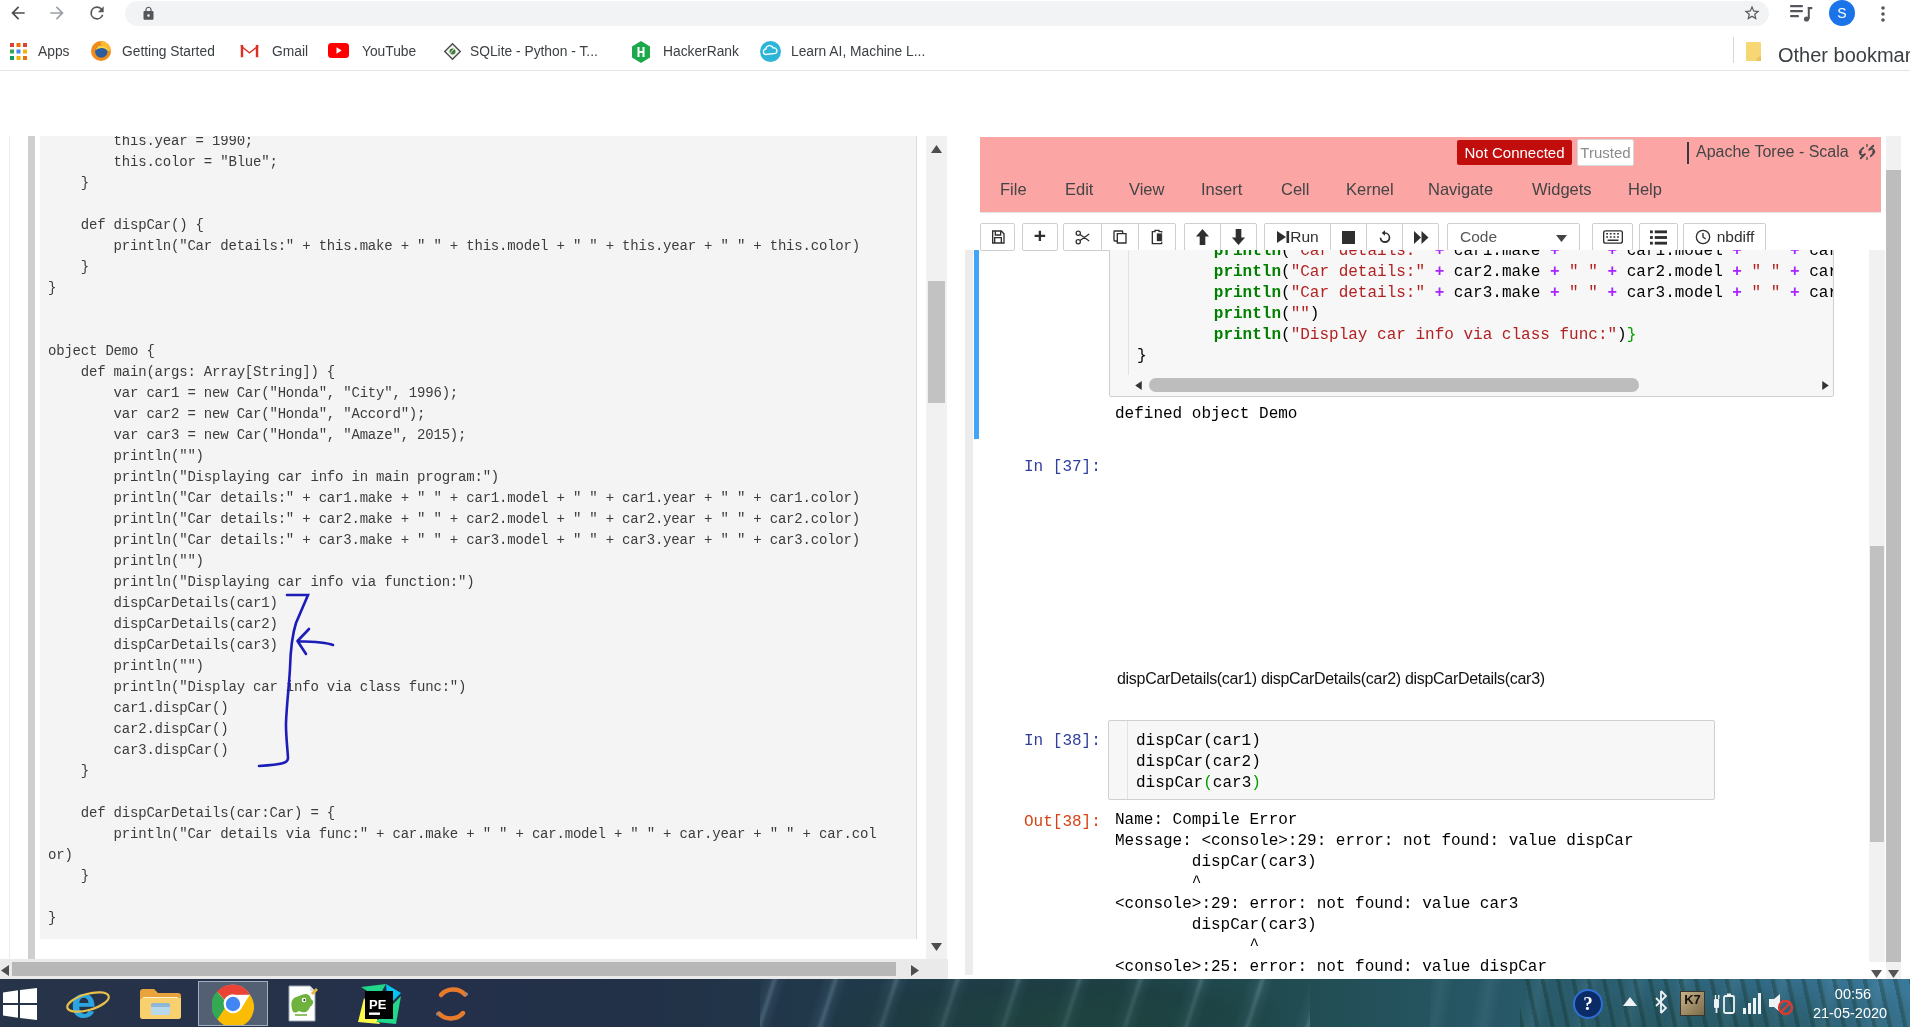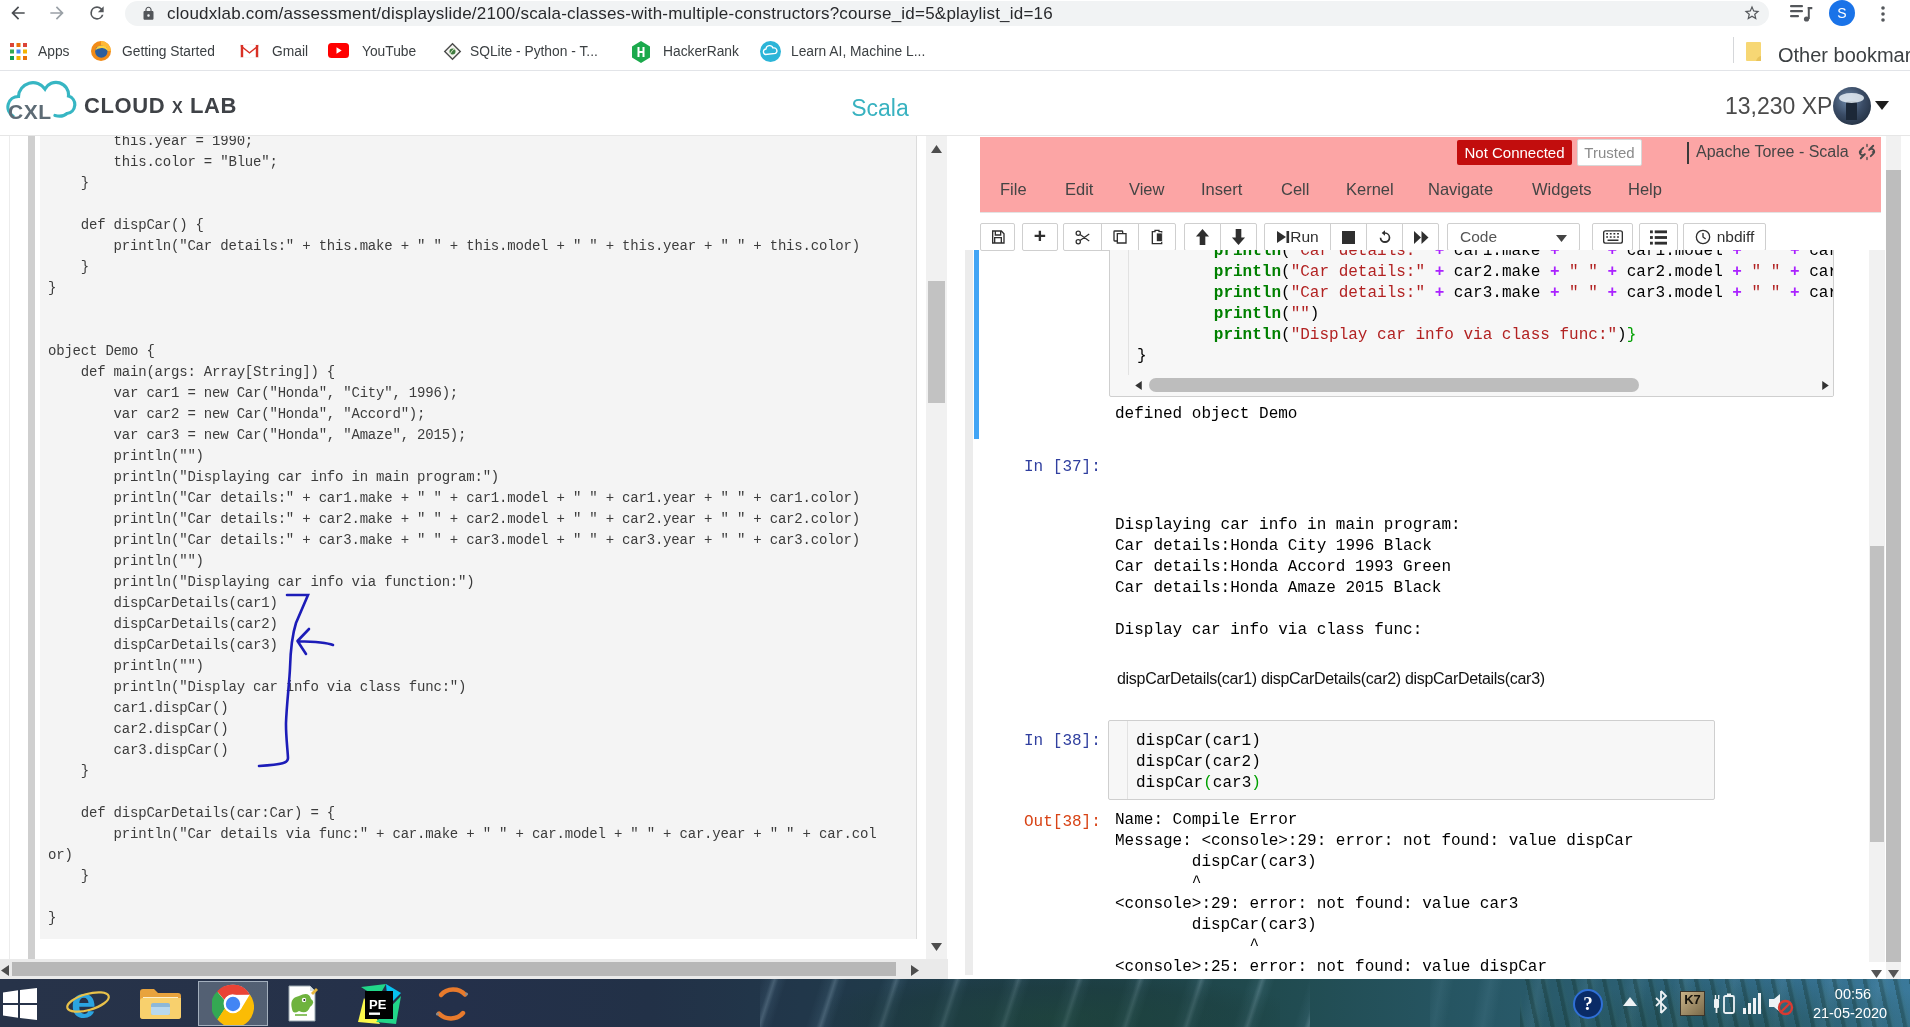--- a/index.html
+++ b/index.html
@@ -47,21 +47,20 @@
   <svg class="abs" style="left:47px;top:3px" width="20" height="20" viewBox="0 0 24 24" fill="#9aa0a6">
         <path d="M4 11h12.2l-5.6-5.6L12 4l8 8-8 8-1.4-1.4 5.6-5.6H4z"></path>
       </svg>
   <svg class="abs" style="left:87px;top:3px" width="20" height="20" viewBox="0 0 24 24" fill="#54575b">
         <path d="M17.65 6.35A7.96 7.96 0 0 0 12 4a8 8 0 1 0 7.73 10h-2.08A6 6 0 1 1 12 6c1.66 0 3.14.69 4.22 1.78L13 11h7V4l-2.35 2.35z"></path>
       </svg>
   <div id="pill"></div>
   <svg class="abs" style="left:141px;top:5px" width="15" height="17" viewBox="0 0 24 24" fill="#53565a">
         <path d="M18 8h-1V6c0-2.76-2.24-5-5-5S7 3.24 7 6v2H6c-1.1 0-2 .9-2 2v10c0 1.1.9 2 2 2h12c1.1 0 2-.9 2-2V10c0-1.1-.9-2-2-2zm-6 9c-1.1 0-2-.9-2-2s.9-2 2-2 2 .9 2 2-.9 2-2 2zm3.1-9H8.9V6c0-1.71 1.39-3.1 3.1-3.1 1.71 0 3.1 1.39 3.1 3.1v2z"></path>
       </svg>
-  <div id="url">cloudxlab.com/assessment/displayslide/2100/scala-classes-with-multiple-constructors?course_id=5&amp;playlist_id=16</div>
   <svg class="abs" style="left:1743px;top:4px" width="18" height="18" viewBox="0 0 24 24" fill="#54575b">
         <path d="M22 9.24l-7.19-.62L12 2 9.19 8.63 2 9.24l5.46 4.73L5.82 21 12 17.27 18.18 21l-1.63-7.03L22 9.24zM12 15.4l-3.76 2.27 1-4.28-3.32-2.88 4.38-.38L12 6.1l1.71 4.04 4.38.38-3.32 2.88 1 4.28L12 15.4z"></path>
       </svg>
   <svg class="abs" style="left:1790px;top:5px" width="24" height="17" viewBox="0 0 24 17" fill="#54575b">
         <rect x="0" y="0" width="13" height="2.2" rx="1"></rect>
         <rect x="0" y="5" width="13" height="2.2" rx="1"></rect>
         <rect x="0" y="10" width="9" height="2.2" rx="1"></rect>
         <circle cx="16.5" cy="14" r="2.6"></circle>
         <rect x="17.8" y="2" width="2" height="12"></rect>
         <path d="M17.8 2h4.5v2.2h-4.5z"></path>
@@ -131,37 +130,20 @@
   <div class="bklabel" style="left:791px">Learn AI, Machine L...</div>
 
   <div class="abs" style="left:1733px;top:10px;width:1px;height:26px;background:#d5d7da"></div>
   <svg class="abs" style="left:1746px;top:15px" width="19" height="19" viewBox="0 0 19 19">
     <rect x="0" y="0" width="15" height="19" rx="1" fill="#f7d774"></rect>
     <path d="M10 19 L15 19 L15 14 Q11.5 14.5 10 19z" fill="#e8c35a"></path>
   </svg>
   <div class="bklabel" style="left:1778px;top:16.5px;font-size:20px">Other bookmarks</div>
 </div>
 
-<div id="cxlhead">
-
-  <svg class="abs" style="left:6px;top:8px" width="72" height="46" viewBox="0 0 72 46">
-    <path d="M7 36 A 10.5 10.5 0 0 1 12.5 16.5 A 14.5 14.5 0 0 1 39 9 A 12.5 12.5 0 0 1 62.5 16 A 9 9 0 0 1 61 33.5 Q 56.5 37.5 49 35.5" fill="none" stroke="#37b6c3" stroke-width="3.2" stroke-linecap="round"></path>
-    <text x="2" y="39" font-family="Liberation Sans" font-size="21" font-weight="bold" fill="#5d6b75" letter-spacing="0.5">CXL</text>
-  </svg>
-  <div class="abs" style="left:84px;top:21px;font-size:22px;font-weight:bold;color:#3f4247;letter-spacing:0.6px;white-space:nowrap">CLOUD <span style="font-size:16px">X</span> LAB</div>
-  <div class="abs" style="left:840px;top:23px;width:80px;text-align:center;font-size:23px;font-weight:400;color:#38b2c0">Scala</div>
-  <div class="abs" style="left:1725px;top:21px;font-size:23px;color:#4a4a4a">13,230 XP</div>
-  <div class="abs" style="left:1833px;top:15px;width:38px;height:38px;border-radius:50%;background:radial-gradient(circle at 40% 35%,#6d88a8 0%,#3a4c66 45%,#18222f 100%)">
-    <div style="position:absolute;left:13px;top:14px;width:11px;height:19px;background:#1c2838;border-radius:3px 3px 0 0"></div>
-    <div style="position:absolute;left:6px;top:6px;width:25px;height:10px;background:rgba(230,238,246,0.85);border-radius:50%"></div>
-  </div>
-  <svg class="abs" style="left:1875px;top:29px" width="14" height="9" viewBox="0 0 14 9" fill="#1d1d1d">
-        <path d="M0 0 L14 0 L7 9z"></path>
-      </svg>
-</div>
 
 <div id="content">
 
   <div class="abs" style="left:9px;top:0;width:1px;height:823px;background:#ececec"></div>
   <div class="abs" style="left:28px;top:0;width:7px;height:823px;background:#cfcfcf"></div>
 
   <div id="codepanel">
     <div id="codepre">        this.year = 1990;
         this.color = "Blue";
     }
@@ -223,21 +205,21 @@
       </svg>
   <svg class="abs" style="left:911px;top:829px" width="8" height="11" viewBox="0 0 8 11" fill="#4d4d4d">
         <path d="M0 0 L0 11 L8 5.5z"></path>
       </svg>
 
   <div class="abs" style="left:965px;top:114px;width:8px;height:725px;background:#ececec"></div>
   <div class="abs" style="left:974px;top:114px;width:5px;height:189px;background:#42a5f5"></div>
 
   <div id="jhead">
     <div class="abs" style="left:477px;top:3px;width:115px;height:25px;background:#c20d0d;border-radius:2px;color:#fff;font-size:15px;font-weight:500;display:flex;align-items:center;justify-content:center">Not Connected</div>
-    <div class="abs" style="left:597px;top:2px;width:65px;height:27px;background:#fff;border:1px solid #d8d8d8;border-radius:2px;color:#8a8a8a;font-size:15px;display:flex;align-items:center;justify-content:center">Trusted</div>
+    <div class="abs" style="left:597px;top:2px;width:57px;height:27px;background:#fff;border:1px solid #d8d8d8;border-radius:2px;color:#8a8a8a;font-size:15px;display:flex;align-items:center;justify-content:center">Trusted</div>
     <div class="abs" style="left:707px;top:5px;width:2px;height:22px;background:#3a3a3a"></div>
     <div class="abs" style="left:716px;top:6px;font-size:16px;color:#454545">Apache Toree - Scala</div>
     <svg class="abs" style="left:877px;top:5px" width="20" height="20" viewBox="0 0 24 24" fill="none" stroke="#4a4a4a" stroke-width="2.2" stroke-linecap="round">
       <path d="M9 15 L4.5 19.5 M9.5 14.5 C7.5 16.5 5 16 4 14.5 C3 13 3.5 11 5 9.5 L7.5 7"></path>
       <path d="M15 9 L19.5 4.5 M14.5 9.5 C16.5 7.5 19 8 20 9.5 C21 11 20.5 13 19 14.5 L16.5 17"></path>
       <path d="M12 5.5 L12 3 M5.5 12 L3 12 M18.5 12 L21 12 M12 18.5 L12 21" stroke-width="1.6"></path>
     </svg>
     <div class="menuitem" style="left:20px">File</div>
     <div class="menuitem" style="left:85px">Edit</div>
     <div class="menuitem" style="left:149px">View</div>
@@ -360,26 +342,20 @@
             <path d="M8 0 L8 11 L0 5.5z"></path>
           </svg>
       <svg class="abs" style="left:712px;top:150px" width="7" height="9" viewBox="0 0 8 11" fill="#333">
             <path d="M0 0 L0 11 L8 5.5z"></path>
           </svg>
     </div>
     <div class="jmono" style="position:absolute;left:167px;top:153.5px">defined object Demo</div>
 
     <div class="jmono" style="position:absolute;left:76px;top:206.5px;color:#303f9f">In [37]:</div>
 
-    <div class="jmono" style="position:absolute;left:167px;top:265px">Displaying car info in main program:
-Car details:Honda City 1996 Black
-Car details:Honda Accord 1993 Green
-Car details:Honda Amaze 2015 Black
-
-Display car info via class func:</div>
     <div style="position:absolute;left:169px;top:420px;font-family:'Liberation Sans',sans-serif;font-size:16px;letter-spacing:-0.3px;color:#111;white-space:nowrap">dispCarDetails(car1) dispCarDetails(car2) dispCarDetails(car3)</div>
 
     <div class="jmono" style="position:absolute;left:76px;top:480.5px;color:#303f9f">In [38]:</div>
     <div class="cellbox" style="left:160px;top:470px;width:607px;height:80px">
       <div class="abs" style="left:18px;top:0;width:1px;height:78px;background:#e2e2e2"></div>
       <div class="jmono" style="position:absolute;left:27px;top:10px">dispCar(car1)
 dispCar(car2)
 dispCar<span class="grn">(</span>car3<span class="grn">)</span></div>
     </div>
 

